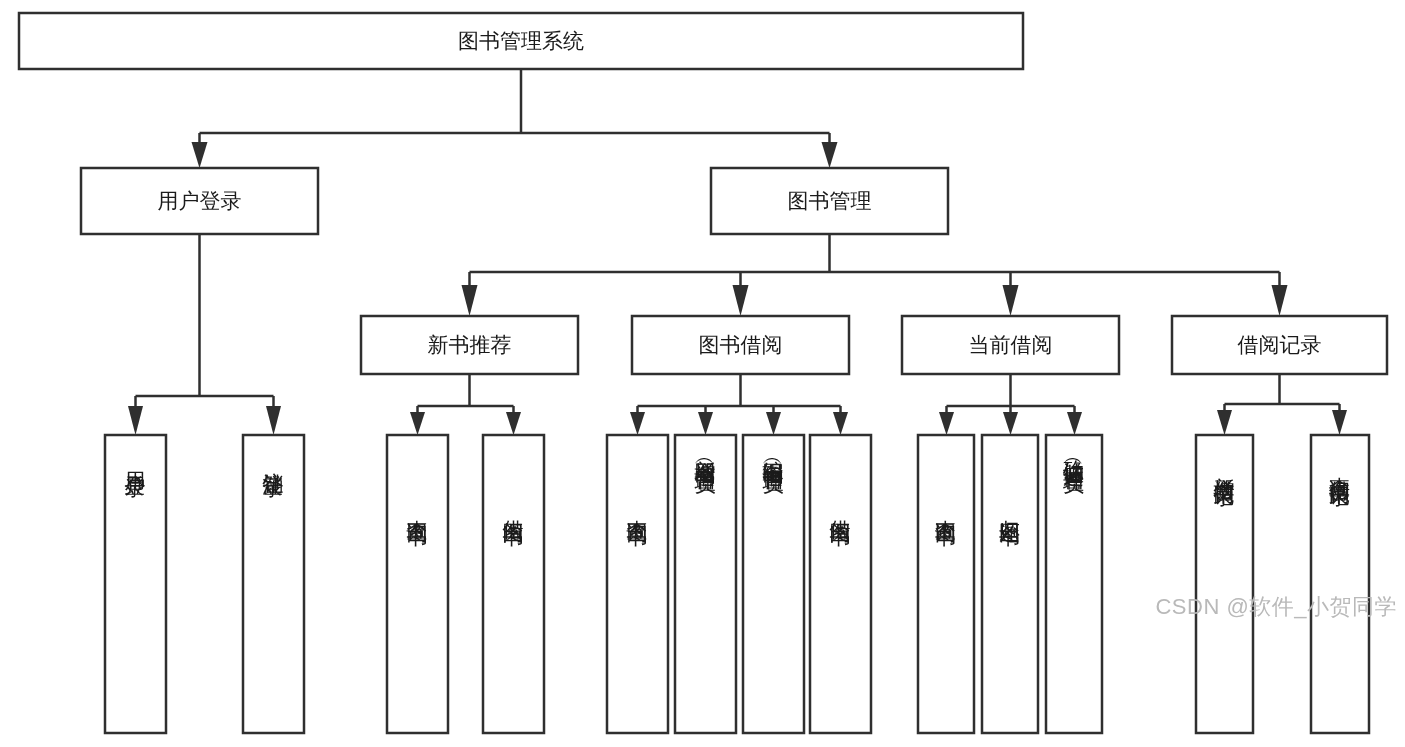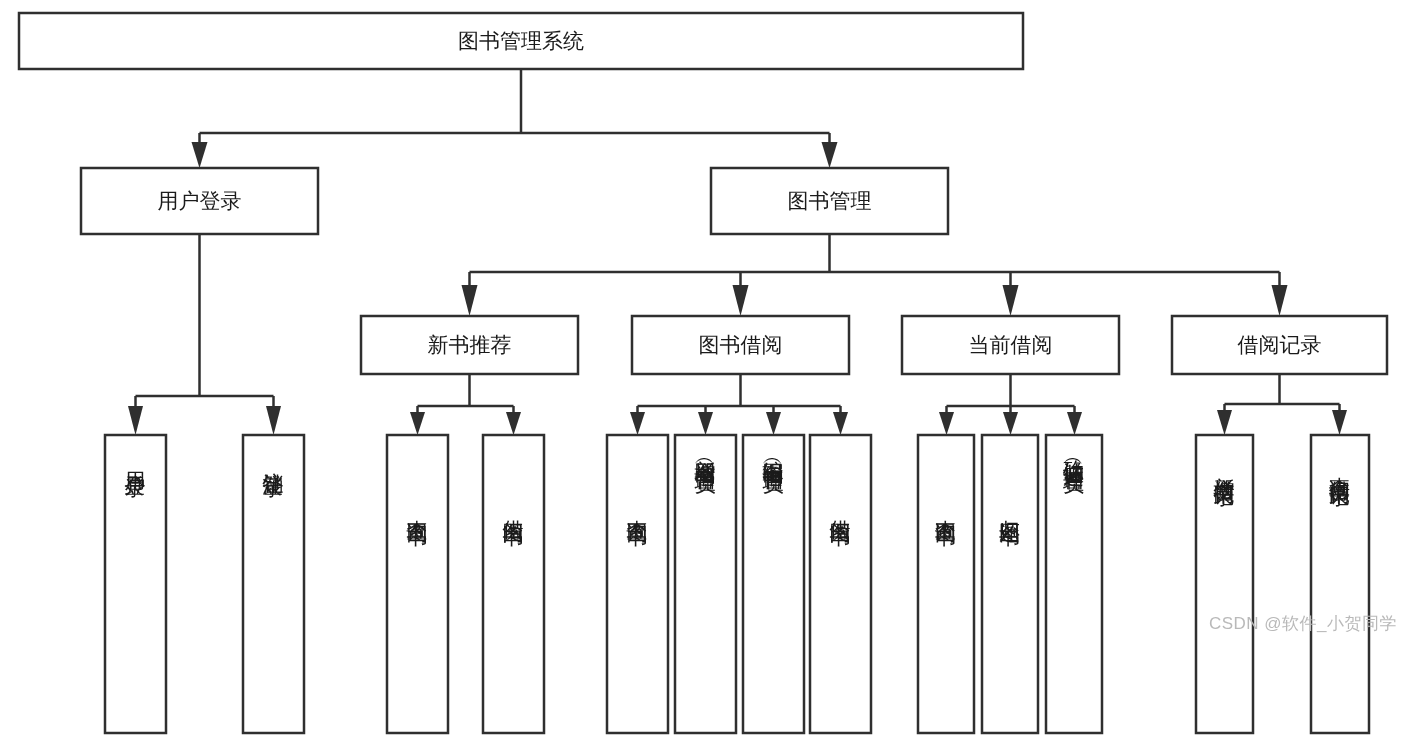--- a/index.html
+++ b/index.html
@@ -59,23 +59,23 @@
     font-family: "Liberation Sans", "DejaVu Sans", sans-serif;
     font-size: 21px;
     line-height: 1.0;
     color: #1b1b1b;
     letter-spacing: 2px;
     white-space: nowrap;
   }
   .watermark {
     position: absolute;
     right: 8px;
-    bottom: 7px;
-    font-family: "Liberation Sans", "DejaVu Sans", sans-serif;
-    font-size: 17px;
+    bottom: 20px;
+    font-family: "Liberation Sans", "DejaVu Sans", sans-serif;
+    font-size: 22px;
     color: #b9b9b9;
     letter-spacing: 0.5px;
     white-space: nowrap;
   }
 </style>
 </head>
 <body>
 
 <div id="diagram-root">
 

